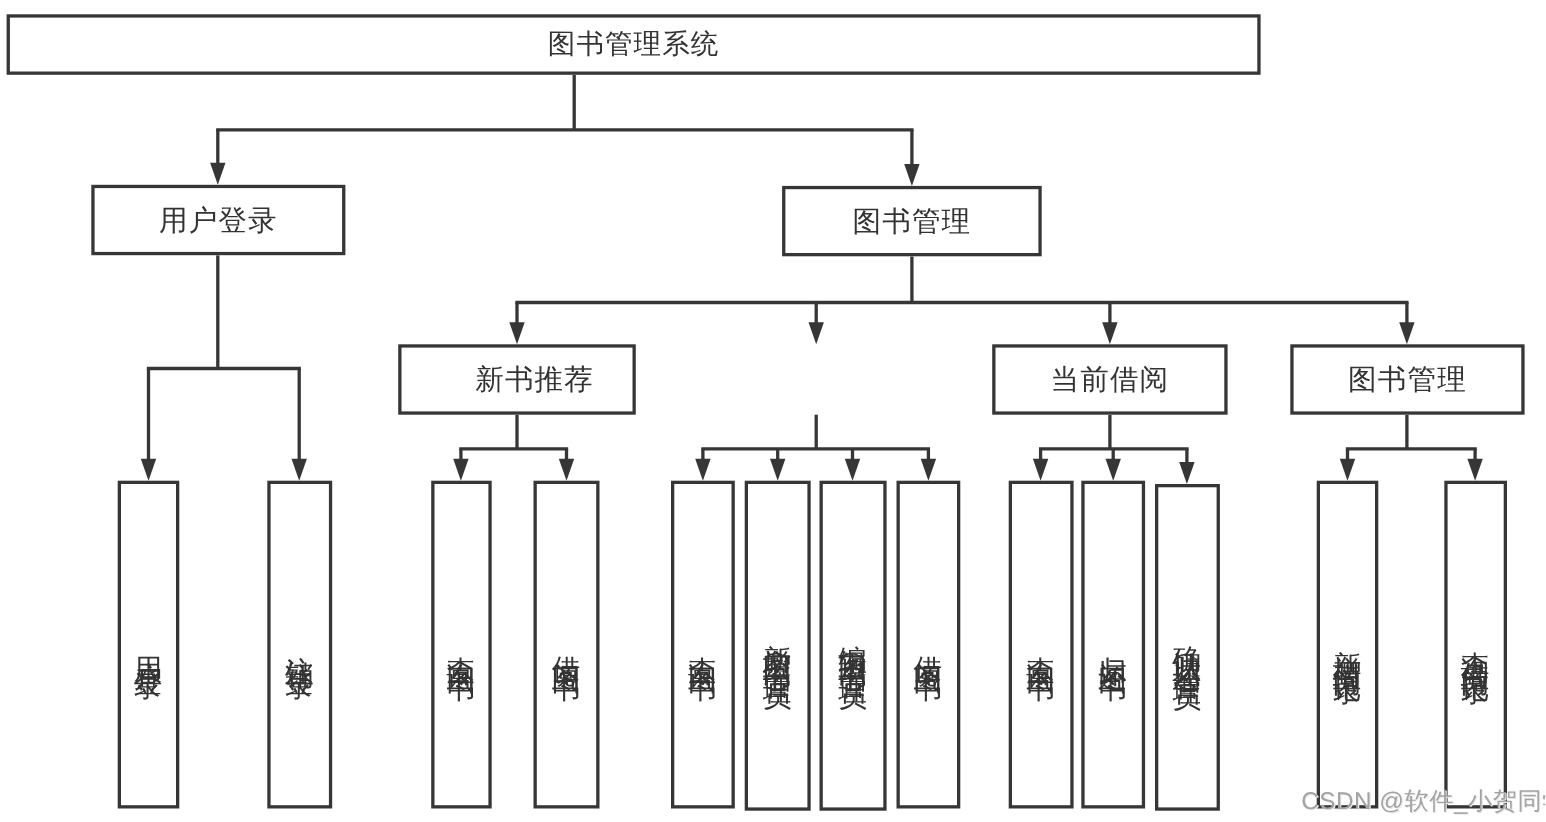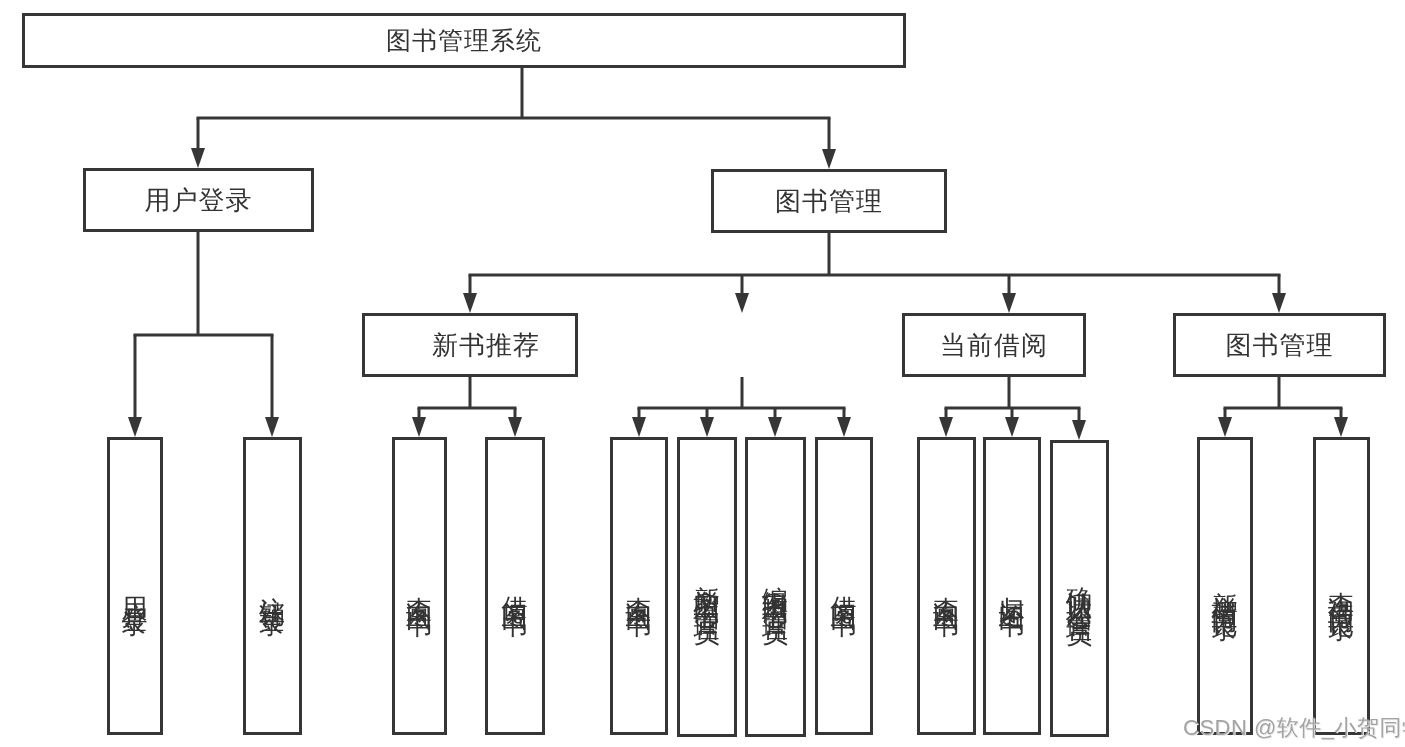--- a/index.html
+++ b/index.html
@@ -103,35 +103,35 @@
       <line x1="1012" y1="408" x2="1012" y2="421" stroke="#363636" stroke-width="3"></line>
       <polygon points="1005,417 1019,417 1012,437" fill="#363636"></polygon>
       <line x1="1079" y1="408" x2="1079" y2="424" stroke="#363636" stroke-width="3"></line>
       <polygon points="1072,420 1086,420 1079,440" fill="#363636"></polygon>
       <line x1="1225" y1="408" x2="1225" y2="421" stroke="#363636" stroke-width="3"></line>
       <polygon points="1218,417 1232,417 1225,437" fill="#363636"></polygon>
       <line x1="1341" y1="408" x2="1341" y2="421" stroke="#363636" stroke-width="3"></line>
       <polygon points="1334,417 1348,417 1341,437" fill="#363636"></polygon>
     </svg>
 
-  <div class="box h root-box" style="left:22px; top:13px; width:884px; height:55px;">
+  <div class="box h root-box" style="left:6px; top:13px; width:1140px; height:55px;">
     <span>图书管理系统</span>
   </div>
 
   <div class="box h" style="left:83px; top:168px; width:231px; height:64px;">
     <span>用户登录</span>
   </div>
   <div class="box h" style="left:711px; top:169px; width:236px; height:64px;">
     <span>图书管理</span>
   </div>
 
   <div class="box h" style="left:362px; top:313px; width:216px; height:64px;padding-left:32px;">
     <span>新书推荐</span>
   </div>
-  <div class="box h" style="left:902px; top:313px; width:184px; height:64px;text-align:right;">
+  <div class="box h" style="left:902px; top:313px; width:214px; height:64px;text-align:right;">
     <span>当前借阅</span>
   </div>
   <div class="box h" style="left:1173px; top:313px; width:213px; height:64px;">
     <span>图书管理</span>
   </div>
 
   <div class="box v" style="left:107px; top:437px; width:56px; height:298px;">
     <span>用户登录</span>
   </div>
   <div class="box v" style="left:243px; top:437px; width:59px; height:298px;">

